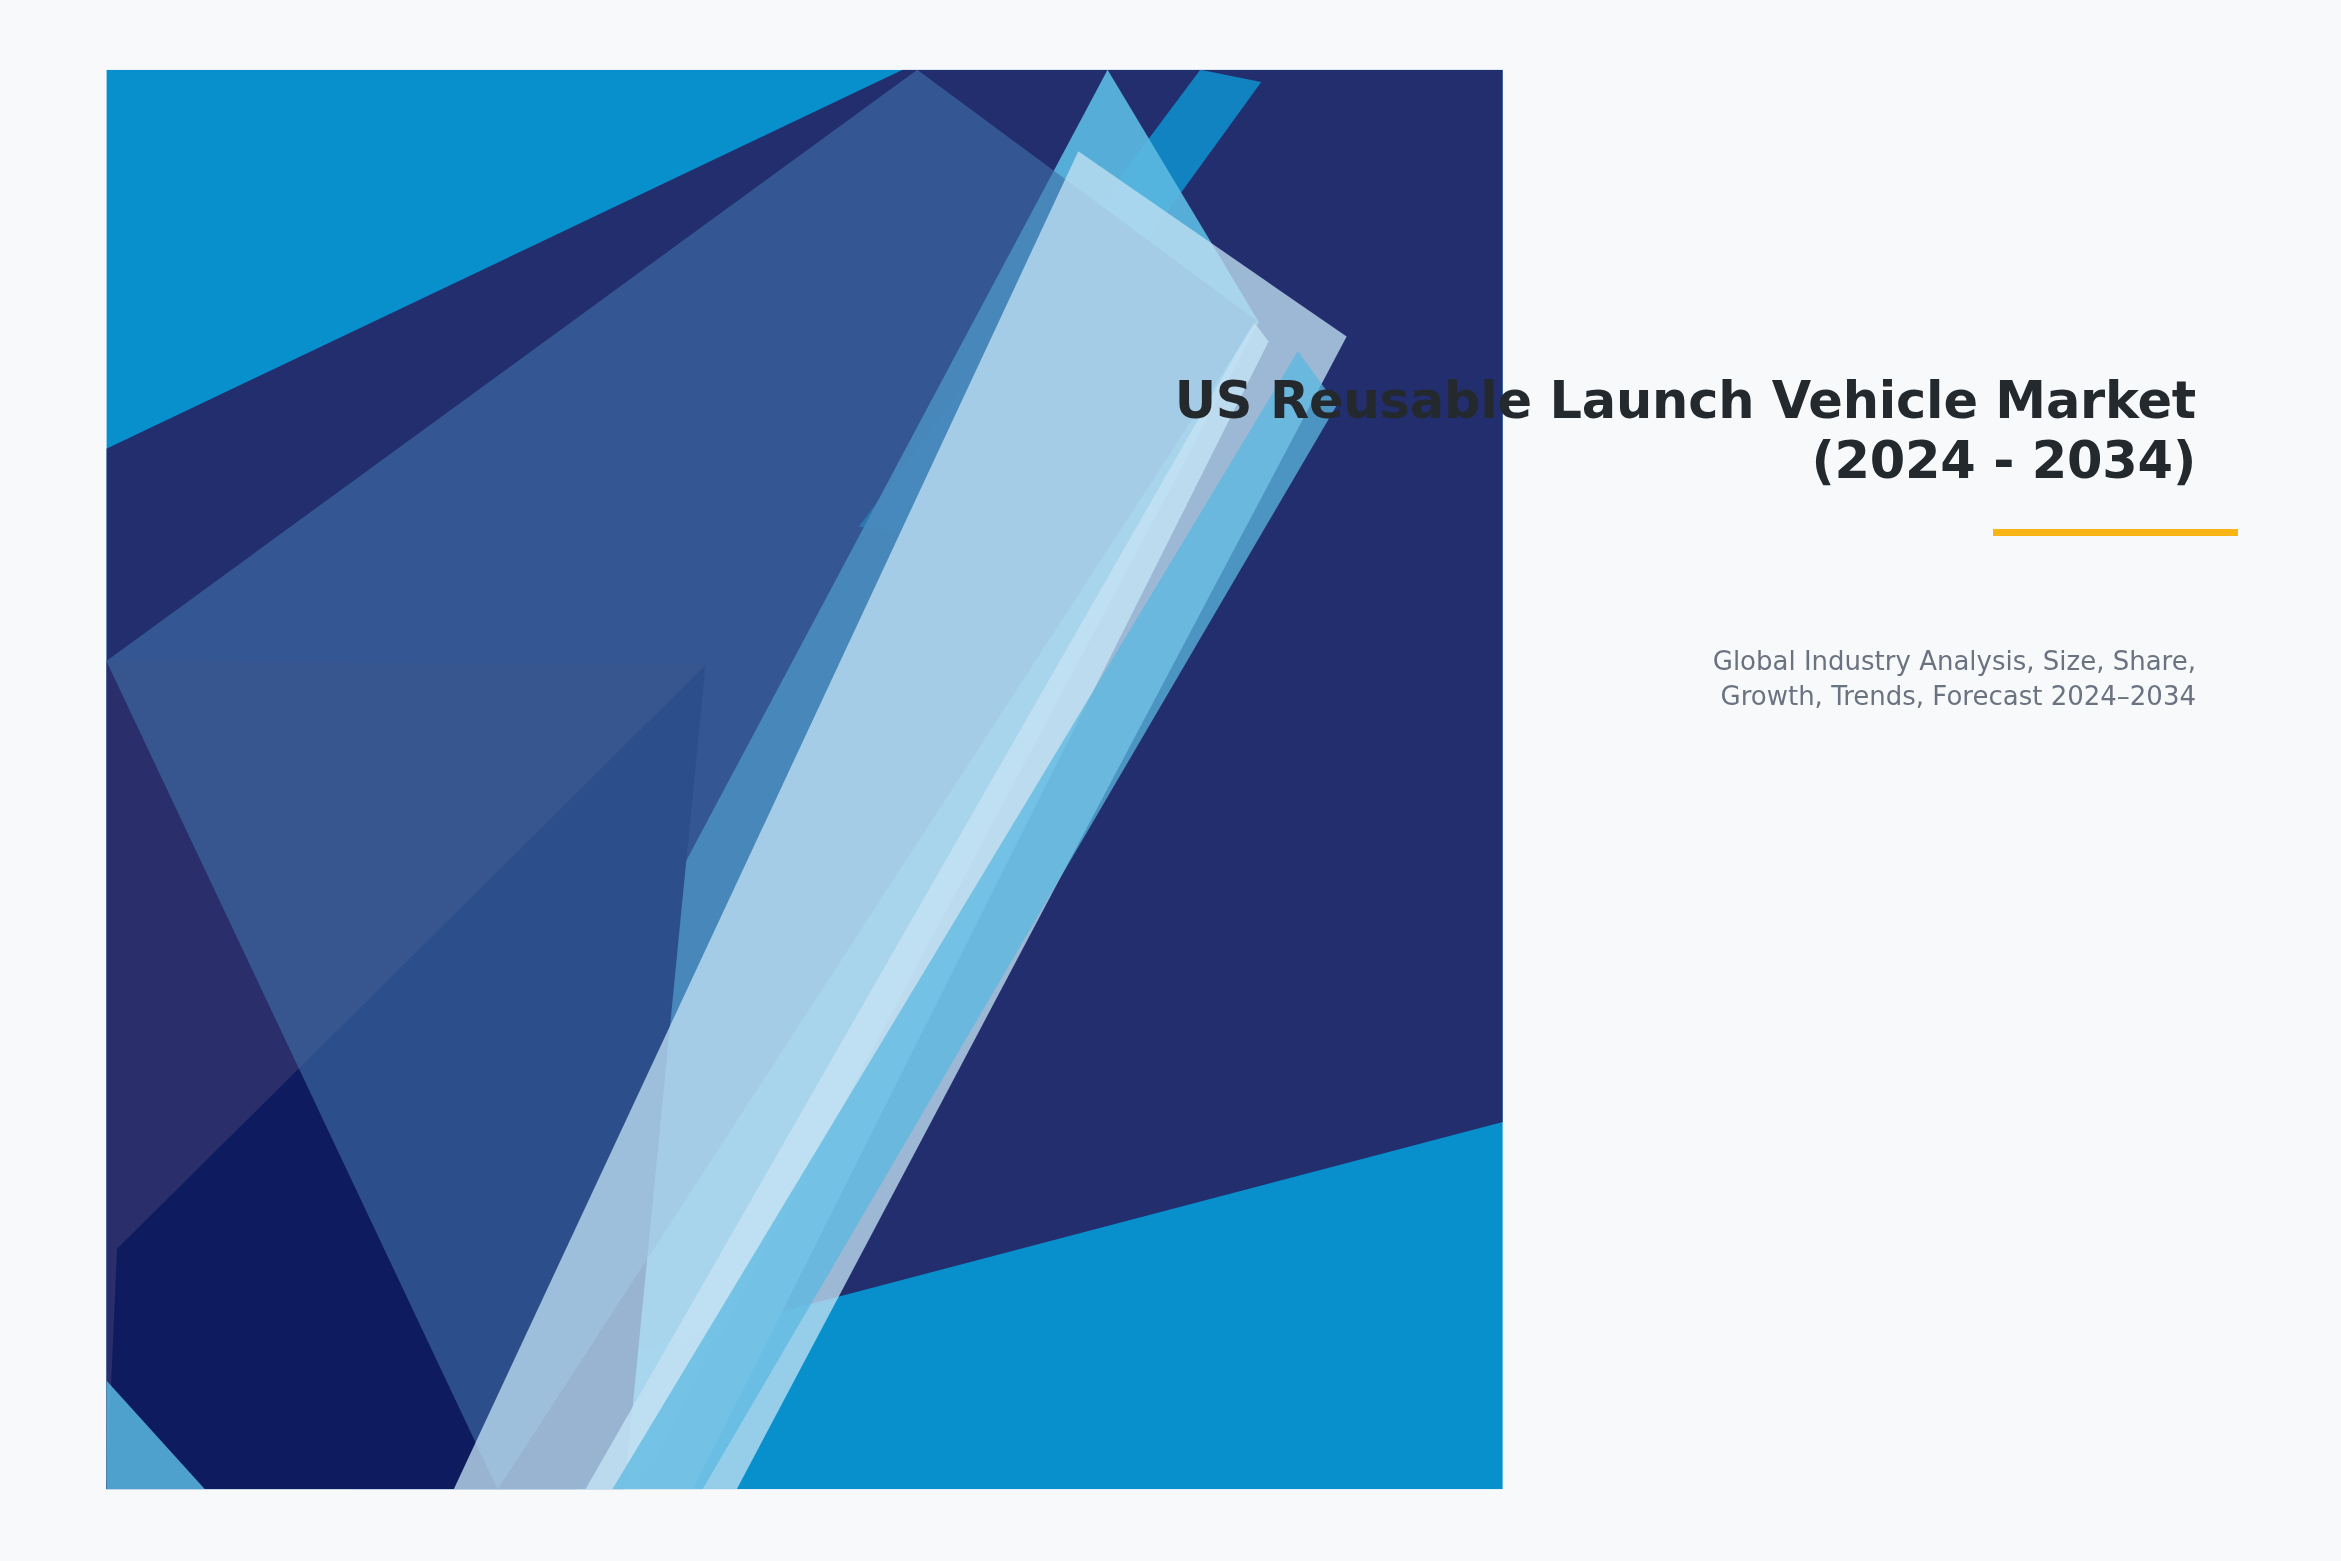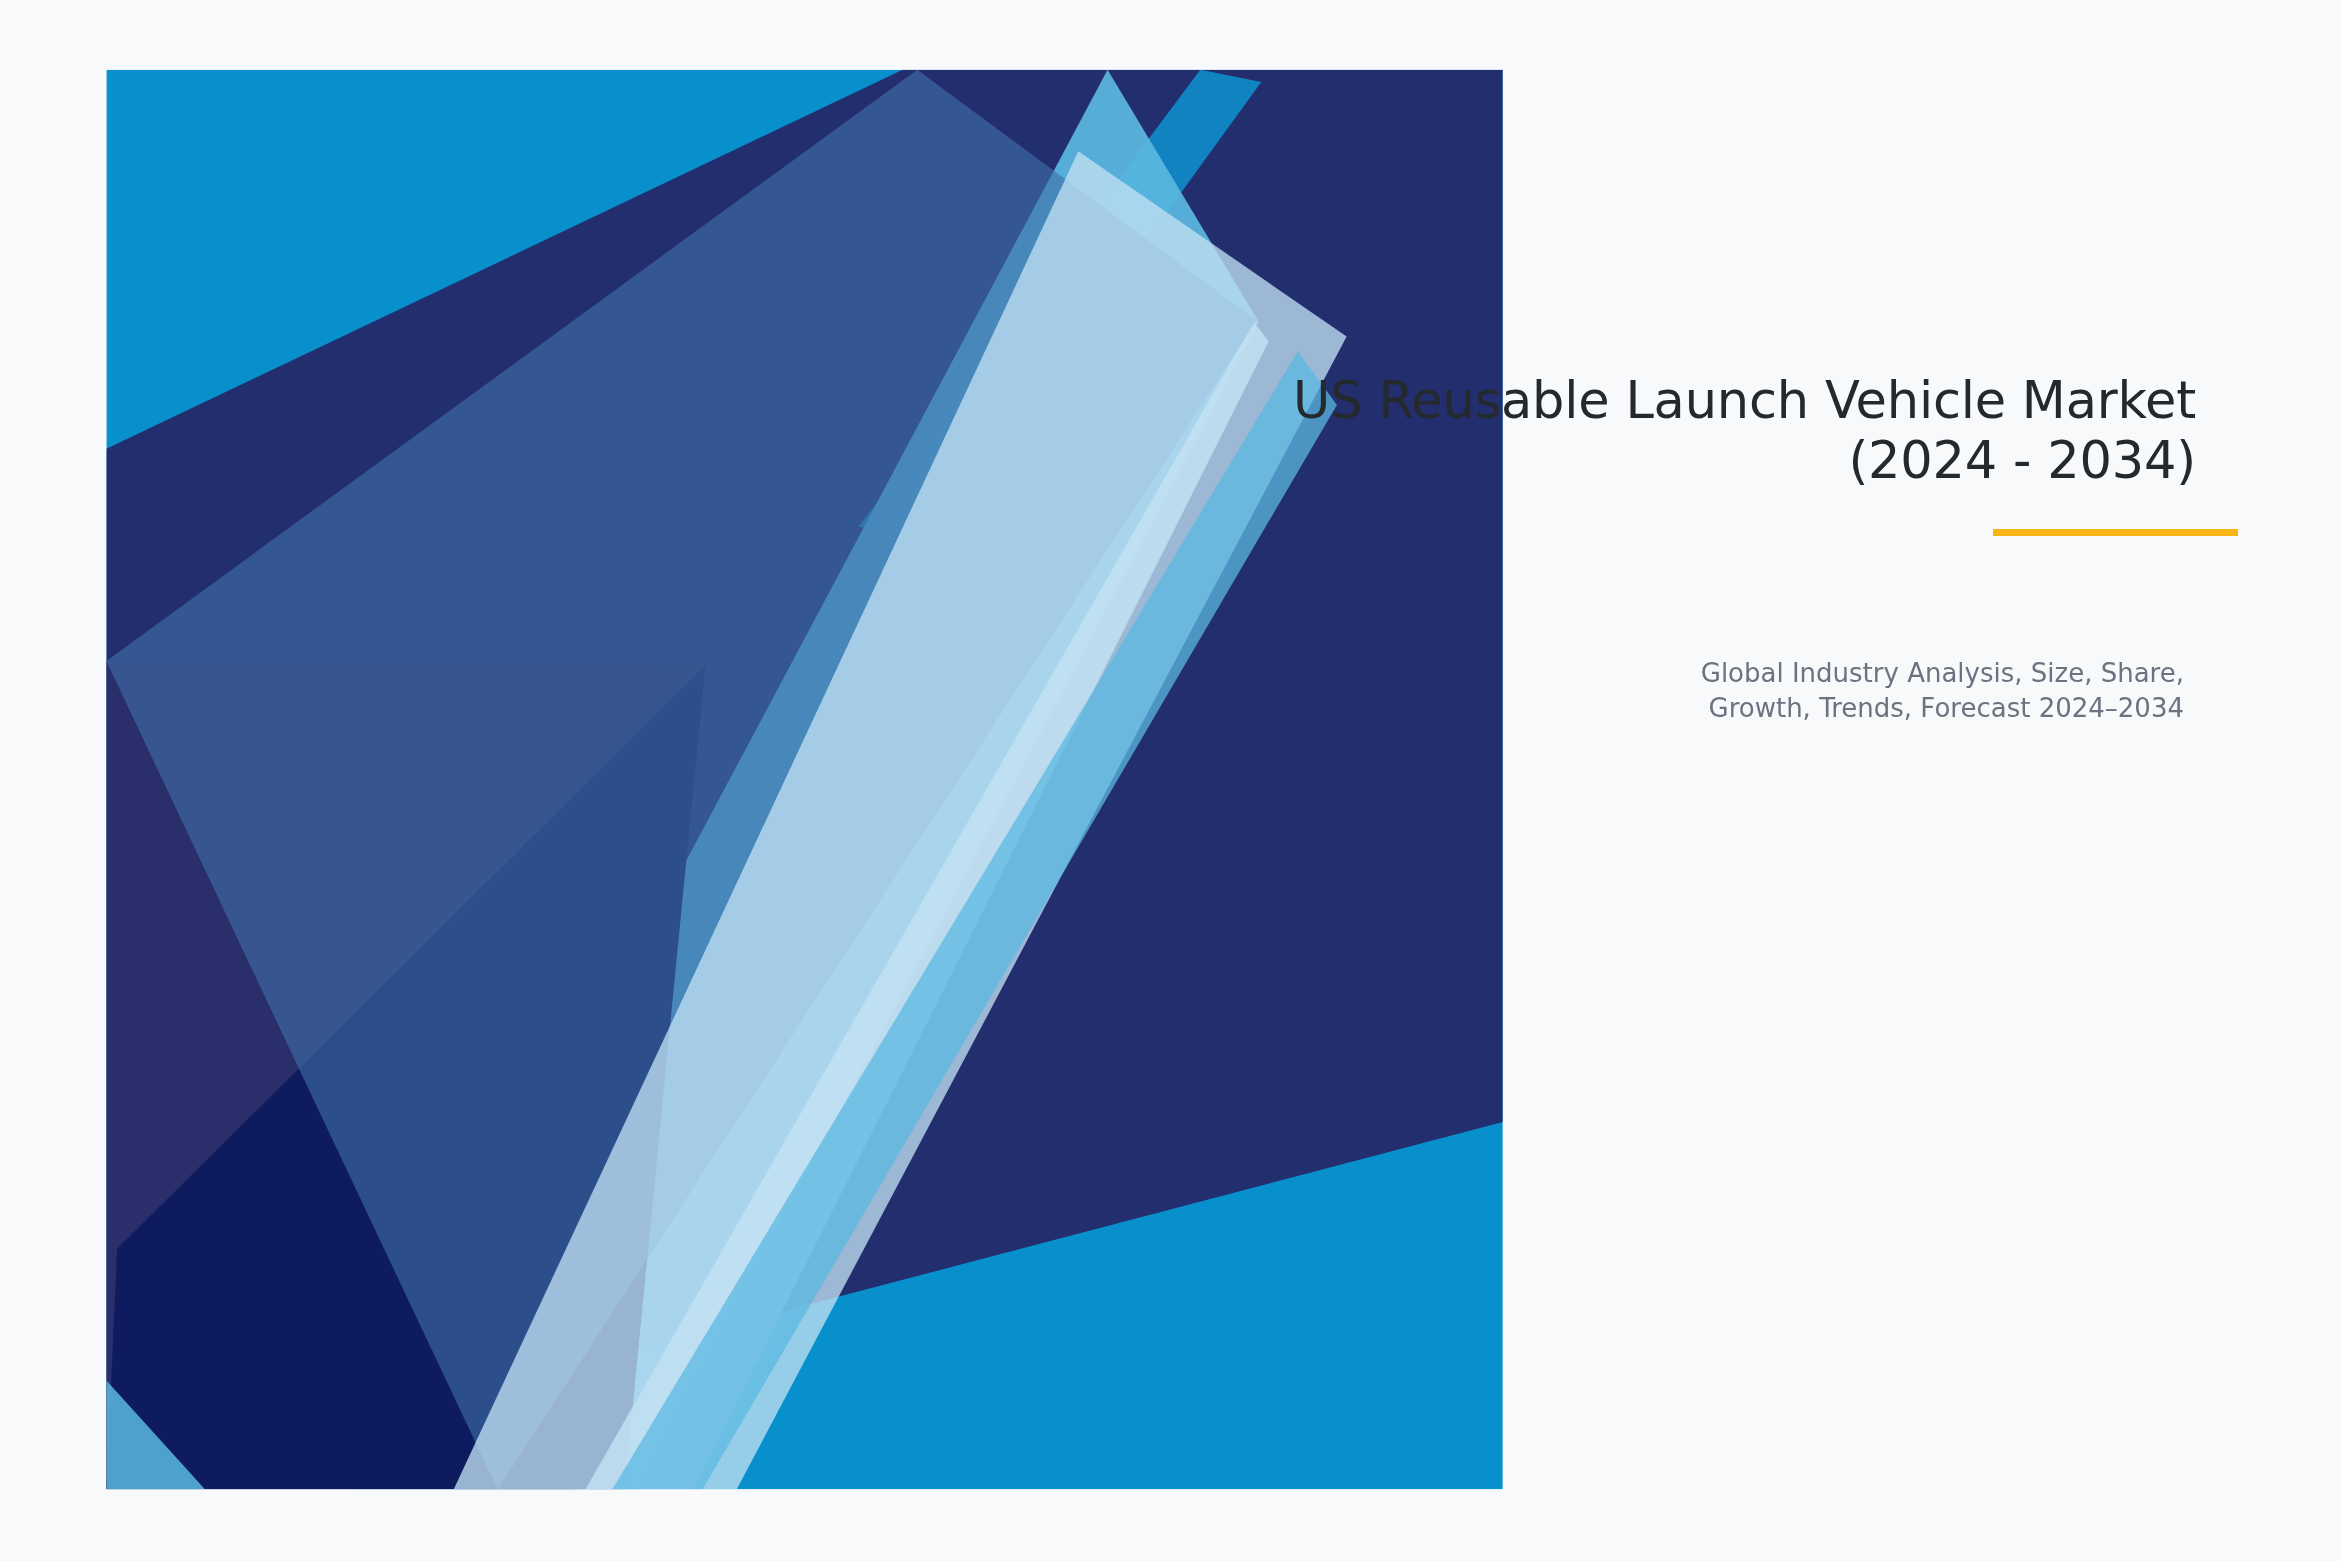--- a/index.html
+++ b/index.html
@@ -34,41 +34,41 @@
     top: 371px;
     width: 1269px;
     text-align: right;
   }
 
   .title {
     margin: 0;
     font-family: "DejaVu Sans", sans-serif;
     font-size: 51px;
     line-height: 1.18;
-    font-weight: 400;
+    font-weight: 700;
     color: #24292E;
     letter-spacing: -0.2px;
     white-space: pre-line;
   }
 
   .accent-bar {
     position: absolute;
     left: 1993px;
     top: 529px;
     width: 245px;
     height: 7.3px;
     background: #F9B415;
   }
 
   .subtitle {
     position: absolute;
     right: 146px;
     top: 644px;
     width: 683px;
-    margin: 12px;
+    margin: 0;
     text-align: right;
     font-family: "DejaVu Sans", sans-serif;
     font-size: 26px;
     line-height: 1.36;
     font-weight: 400;
     color: #6B7280;
     white-space: pre-line;
   }
 </style>
 </head>

